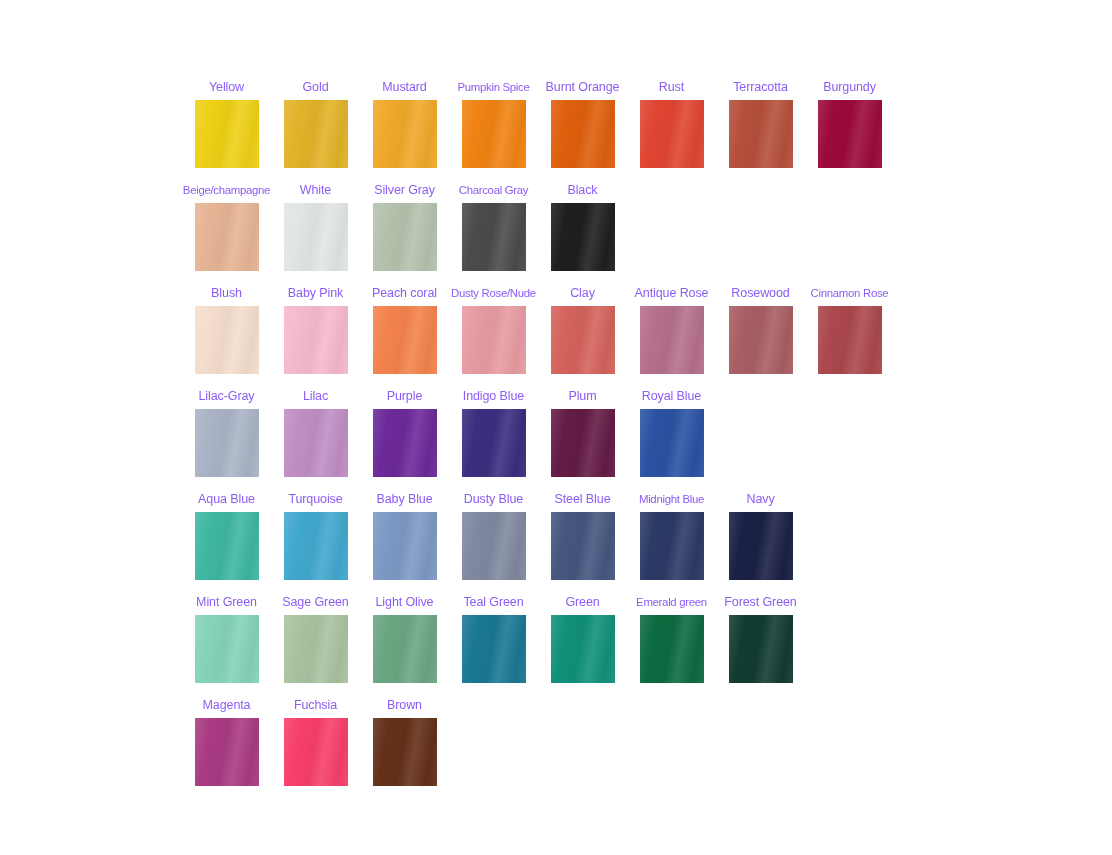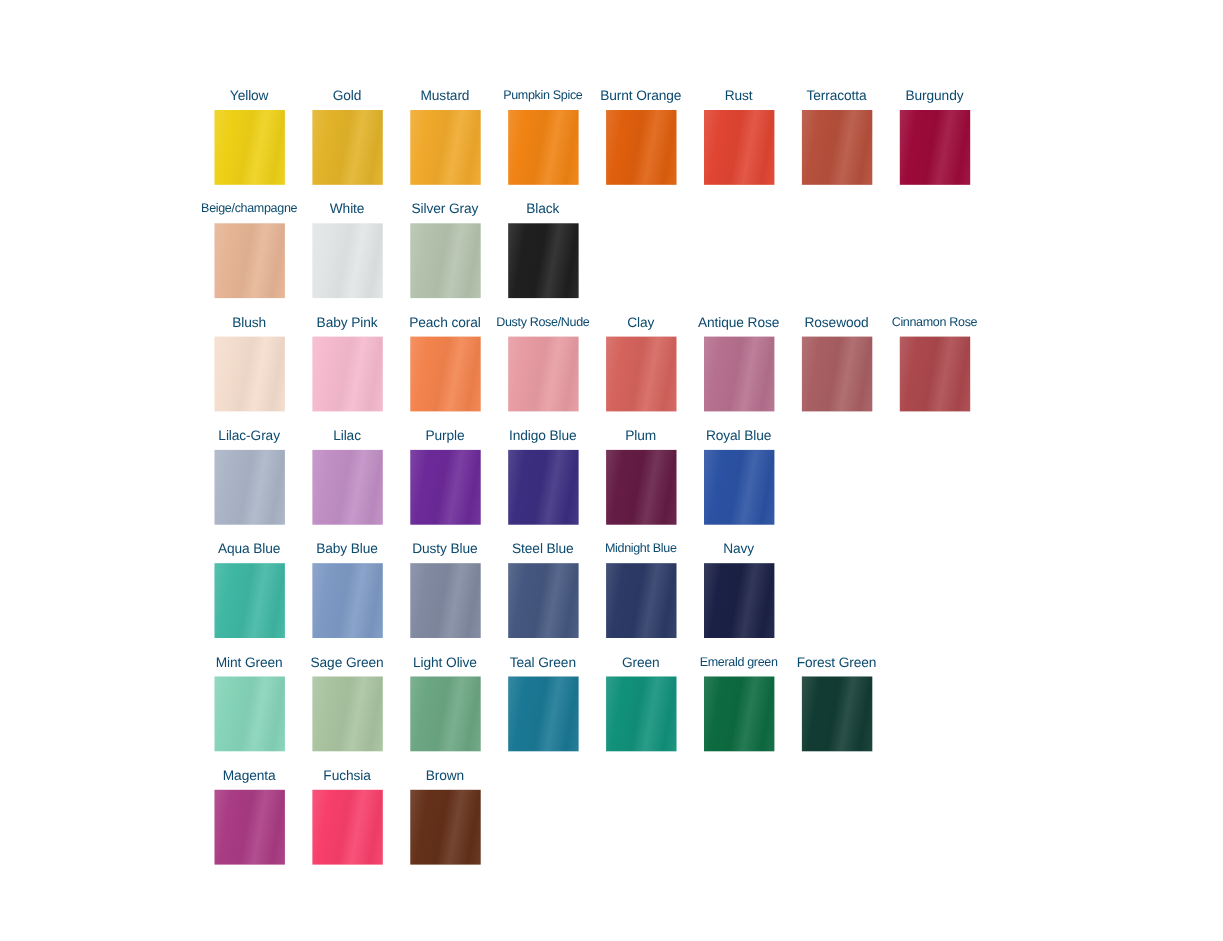--- a/index.html
+++ b/index.html
@@ -41,21 +41,21 @@
     width: 89px;
     flex: 0 0 89px;
     display: flex;
     flex-direction: column;
     align-items: center;
   }
 
   .swatch-label {
     font-size: 12.5px;
     line-height: 14px;
-    color: #0c4a6e;
+    color: #8b5cf6;
     text-align: center;
     height: 16px;
     white-space: nowrap;
     letter-spacing: -0.1px;
     font-family: "Liberation Sans", sans-serif;
   }
 
   .swatch-label.tight {
     font-size: 11.4px;
     letter-spacing: -0.3px;
@@ -132,20 +132,24 @@
         </div>
         <div class="swatch-cell">
           <div class="swatch-label">White</div>
           <div class="swatch-chip" style="background-color: rgb(226, 229, 230);"></div>
         </div>
         <div class="swatch-cell">
           <div class="swatch-label">Silver Gray</div>
           <div class="swatch-chip" style="background-color: rgb(180, 194, 173);"></div>
         </div>
         <div class="swatch-cell">
+          <div class="swatch-label tight">Charcoal Gray</div>
+          <div class="swatch-chip" style="background-color: rgb(76, 74, 75);"></div>
+        </div>
+        <div class="swatch-cell">
           <div class="swatch-label">Black</div>
           <div class="swatch-chip" style="background-color: rgb(32, 31, 31);"></div>
         </div>
         <div class="swatch-cell empty"></div>
       </div>
       <div class="swatch-row">
         <div class="swatch-cell">
           <div class="swatch-label">Blush</div>
           <div class="swatch-chip" style="background-color: rgb(244, 221, 205);"></div>
         </div>
@@ -204,20 +208,24 @@
           <div class="swatch-chip" style="background-color: rgb(43, 82, 163);"></div>
         </div>
         <div class="swatch-cell empty"></div>
       </div>
       <div class="swatch-row">
         <div class="swatch-cell">
           <div class="swatch-label">Aqua Blue</div>
           <div class="swatch-chip" style="background-color: rgb(63, 183, 163);"></div>
         </div>
         <div class="swatch-cell">
+          <div class="swatch-label">Turquoise</div>
+          <div class="swatch-chip" style="background-color: rgb(66, 168, 206);"></div>
+        </div>
+        <div class="swatch-cell">
           <div class="swatch-label">Baby Blue</div>
           <div class="swatch-chip" style="background-color: rgb(125, 153, 196);"></div>
         </div>
         <div class="swatch-cell">
           <div class="swatch-label">Dusty Blue</div>
           <div class="swatch-chip" style="background-color: rgb(128, 137, 160);"></div>
         </div>
         <div class="swatch-cell">
           <div class="swatch-label">Steel Blue</div>
           <div class="swatch-chip" style="background-color: rgb(69, 87, 127);"></div>

